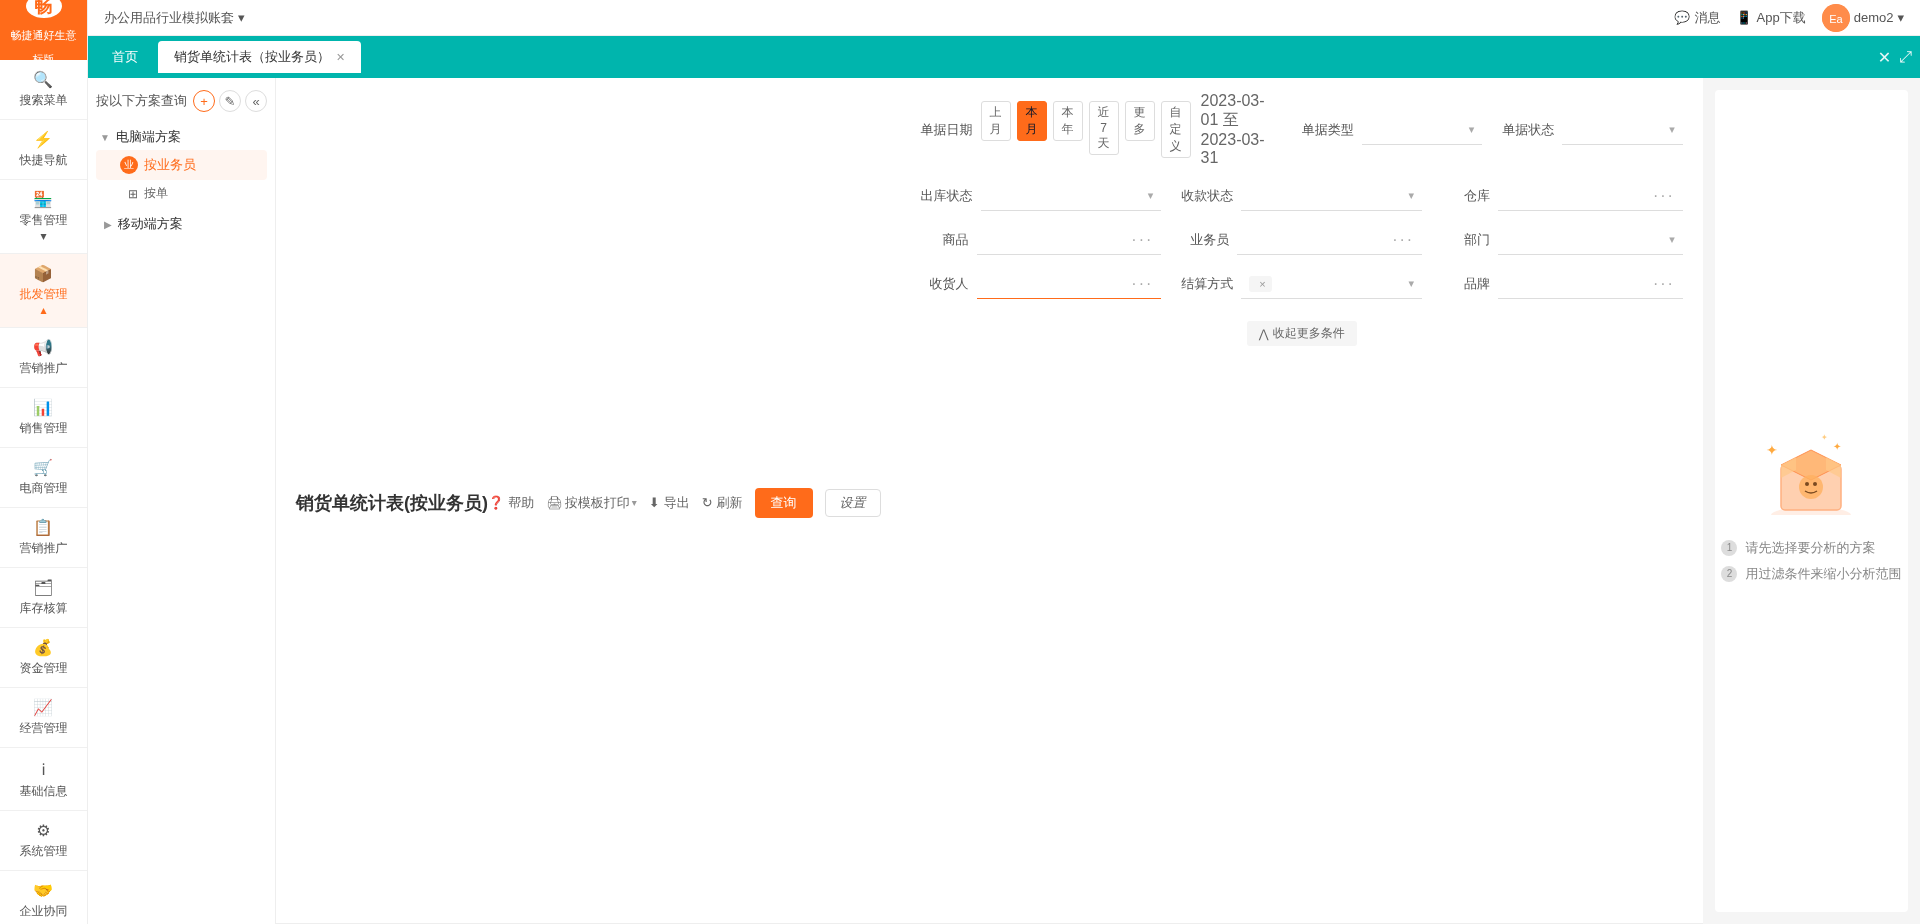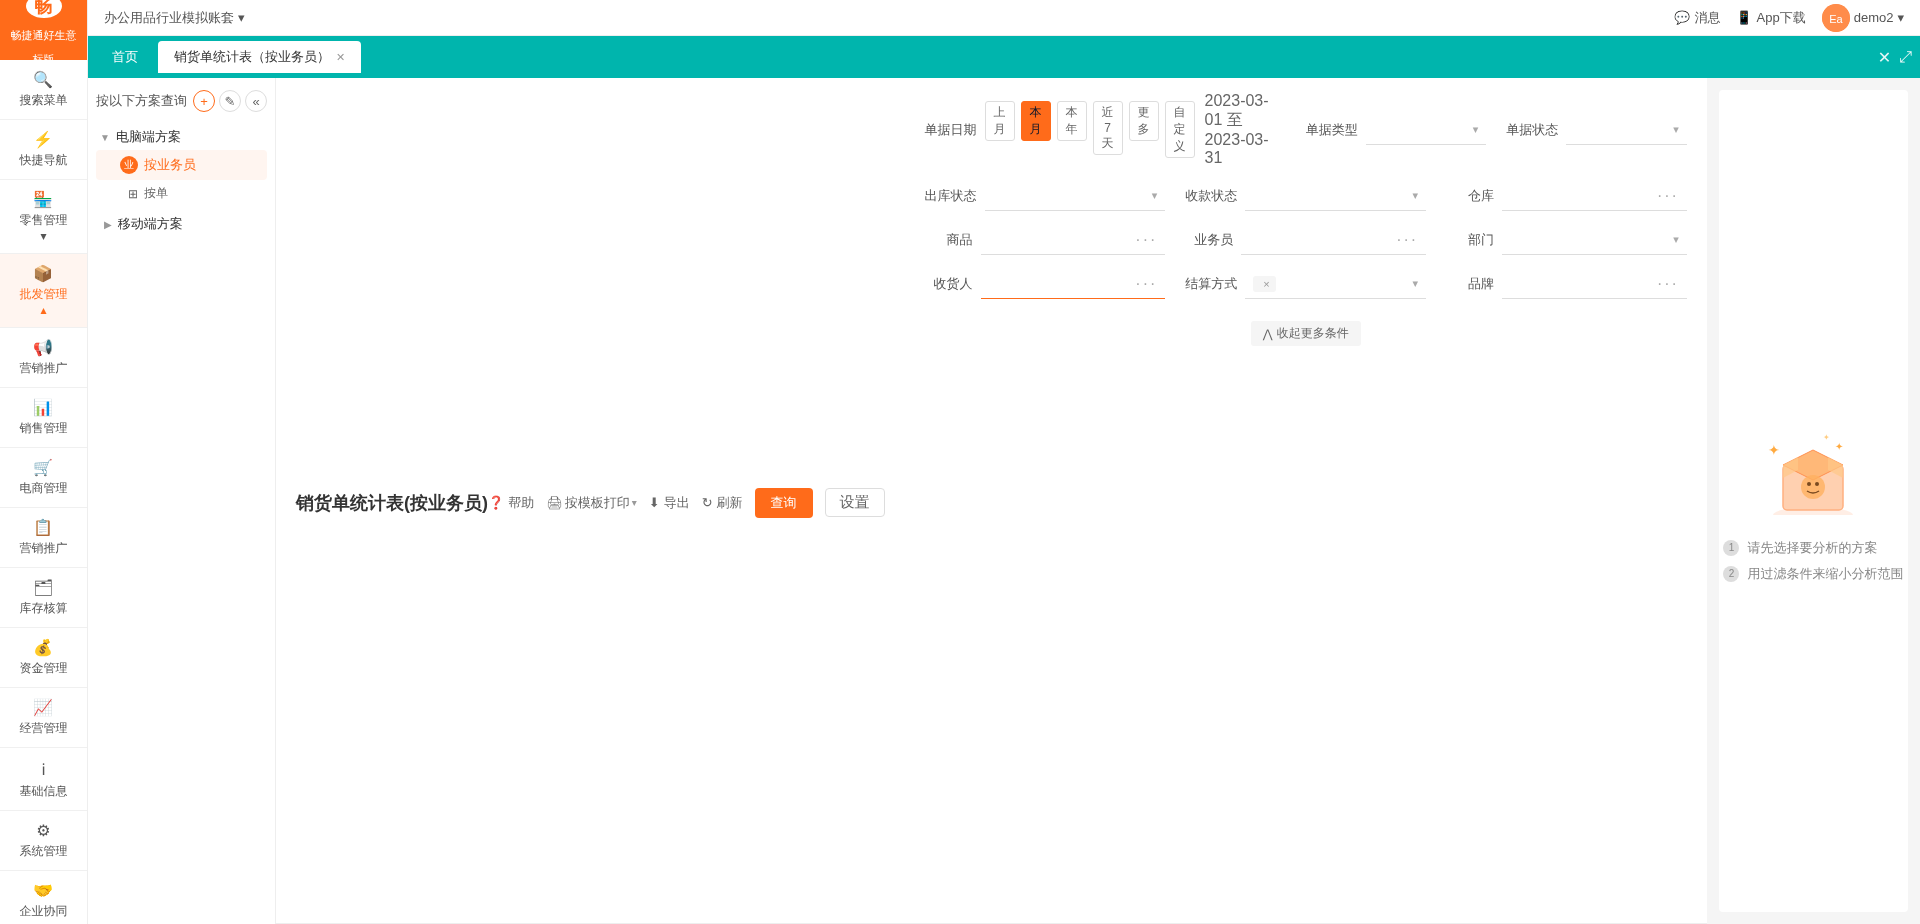--- a/index.html
+++ b/index.html
@@ -305,21 +305,22 @@
       cursor: pointer;
       font-size: 13px;
     }
     .btn-setting {
       background: #fff;
       color: #666;
       border: 1px solid #ddd;
       border-radius: 4px;
       padding: 4px 14px;
       cursor: pointer;
-      font-size: 15px;
+      font-size: 13px;
+      font-style: italic;
     }
 
     
     .filter-area {
       background: #fff;
       padding: 14px 20px;
       border-bottom: 1px solid #eee;
       flex-shrink: 0;
     }
     .filter-row {

